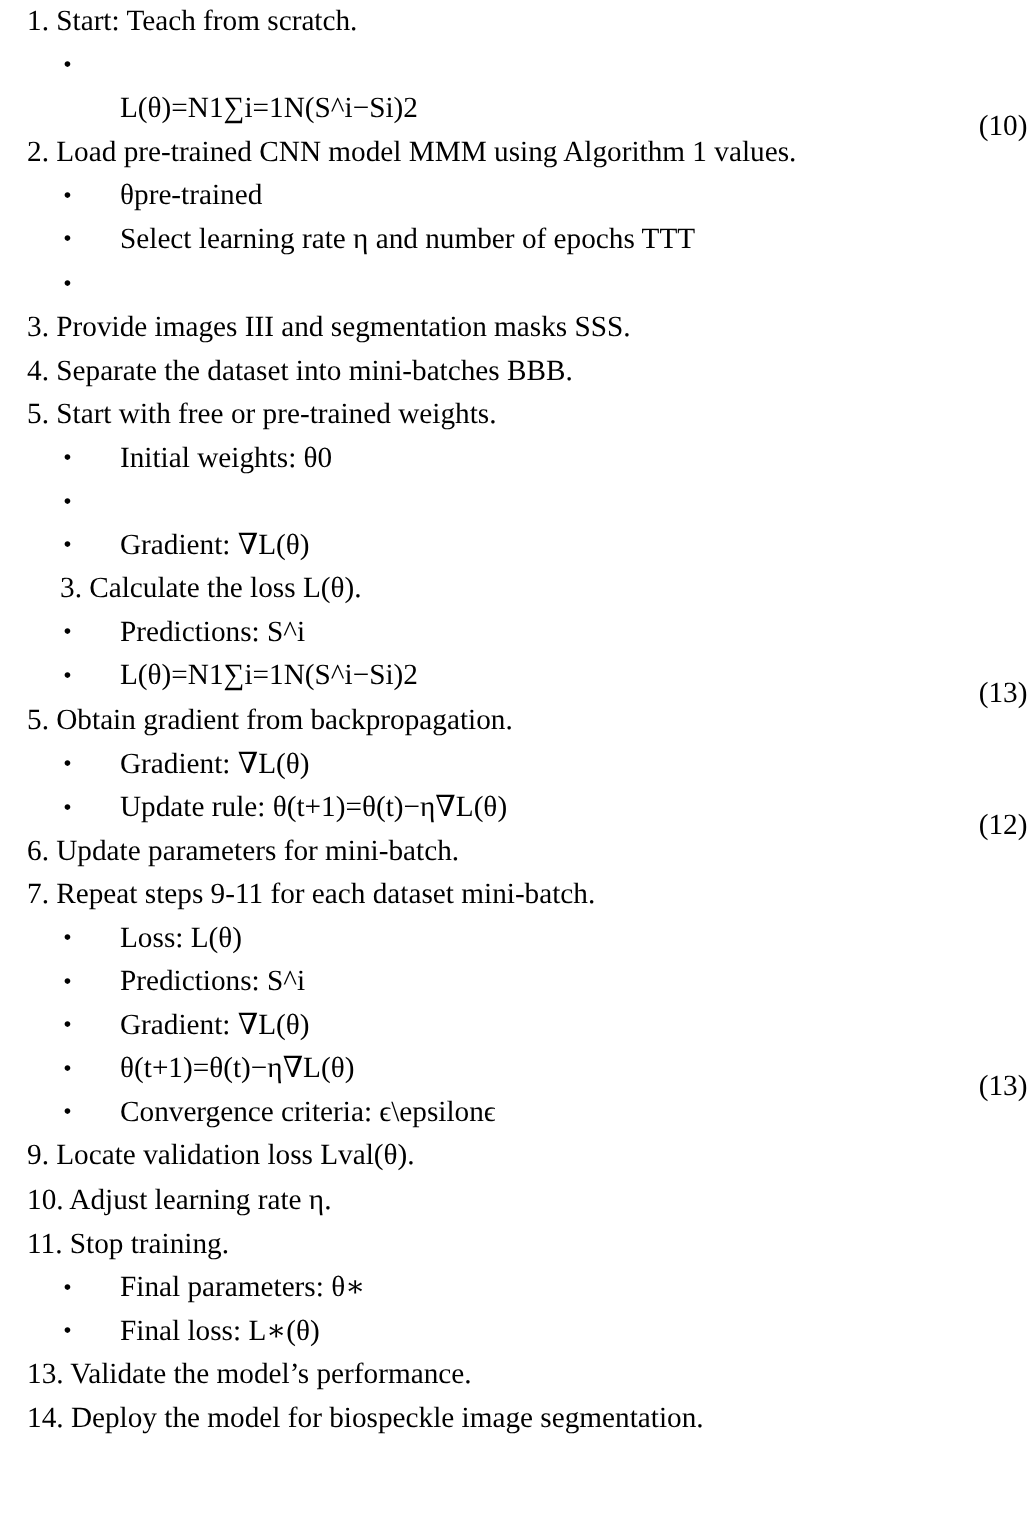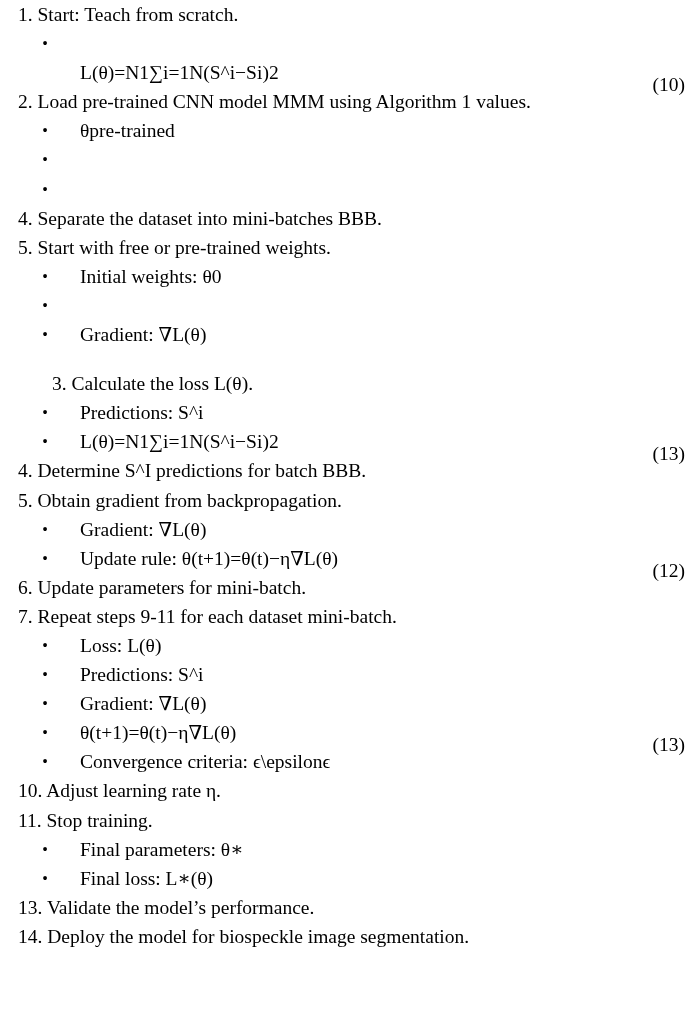--- a/index.html
+++ b/index.html
@@ -10,21 +10,21 @@
     font-size: 19.5px;
   }
   #doc { position: relative; width: 685px; padding-top: 0px; }
   .line {
     position: relative;
     height: 29.1px;
     line-height: 29.1px;
     white-space: nowrap;
   }
   .step { padding-left: 1px; margin-left: 17px; }
-  .substep { padding-left: 52px; margin-top: 20px; }
+  .substep { padding-left: 40px; }
   .bullet-line { padding-left: 80px; }
   .cont-line { padding-left: 80px; }
   .bullet {
     position: absolute;
     left: 40px;
     top: 0;
     width: 10px;
     text-align: center;
     font-size: 16px;
   }
@@ -36,40 +36,41 @@
 </style>
 </head>
 <body>
 
 <div id="doc">
   <div class="line step"><span>1. Start: Teach from scratch.</span></div>
   <div class="line bullet-line"><span class="bullet">•</span></div>
   <div class="line cont-line"><span>L(θ)=N1∑i=1N(S^i−Si)2</span><span class="eqnum">(10)</span></div>
   <div class="line step"><span>2. Load pre-trained CNN model MMM using Algorithm 1 values.</span></div>
   <div class="line bullet-line"><span class="bullet">•</span><span>θpre-trained</span></div>
+  <div class="line bullet-line"><span class="bullet">•</span><span>Select learning rate η and number of epochs TTT</span></div>
   <div class="line bullet-line"><span class="bullet">•</span></div>
-  <div class="line bullet-line"><span class="bullet">•</span></div>
+  <div class="line step"><span>3. Provide images III and segmentation masks SSS.</span></div>
   <div class="line step"><span>4. Separate the dataset into mini-batches BBB.</span></div>
   <div class="line step"><span>5. Start with free or pre-trained weights.</span></div>
   <div class="line bullet-line"><span class="bullet">•</span><span>Initial weights: θ0</span></div>
   <div class="line bullet-line"><span class="bullet">•</span></div>
   <div class="line bullet-line"><span class="bullet">•</span><span>Gradient: ∇L(θ)</span></div>
   <div class="line substep"><span>3. Calculate the loss L(θ).</span></div>
   <div class="line bullet-line"><span class="bullet">•</span><span>Predictions: S^i</span></div>
   <div class="line bullet-line"><span class="bullet">•</span><span>L(θ)=N1∑i=1N(S^i−Si)2</span><span class="eqnum">(13)</span></div>
-  <div class="line step"><span>4. Determine S^I predictions for batch BBB.</span></div>
   <div class="line step"><span>5. Obtain gradient from backpropagation.</span></div>
   <div class="line bullet-line"><span class="bullet">•</span><span>Gradient: ∇L(θ)</span></div>
   <div class="line bullet-line"><span class="bullet">•</span><span>Update rule: θ(t+1)=θ(t)−η∇L(θ)</span><span class="eqnum">(12)</span></div>
   <div class="line step"><span>6. Update parameters for mini-batch.</span></div>
   <div class="line step"><span>7. Repeat steps 9-11 for each dataset mini-batch.</span></div>
   <div class="line bullet-line"><span class="bullet">•</span><span>Loss: L(θ)</span></div>
   <div class="line bullet-line"><span class="bullet">•</span><span>Predictions: S^i</span></div>
   <div class="line bullet-line"><span class="bullet">•</span><span>Gradient: ∇L(θ)</span></div>
   <div class="line bullet-line"><span class="bullet">•</span><span>θ(t+1)=θ(t)−η∇L(θ)</span><span class="eqnum">(13)</span></div>
   <div class="line bullet-line"><span class="bullet">•</span><span>Convergence criteria: ϵ\epsilonϵ</span></div>
+  <div class="line step"><span>9. Locate validation loss Lval(θ).</span></div>
   <div class="line step"><span>10. Adjust learning rate η.</span></div>
   <div class="line step"><span>11. Stop training.</span></div>
   <div class="line bullet-line"><span class="bullet">•</span><span>Final parameters: θ∗</span></div>
   <div class="line bullet-line"><span class="bullet">•</span><span>Final loss: L∗(θ)</span></div>
   <div class="line step"><span>13. Validate the model’s performance.</span></div>
   <div class="line step"><span>14. Deploy the model for biospeckle image segmentation.</span></div>
 </div>
 
 </body></html>

